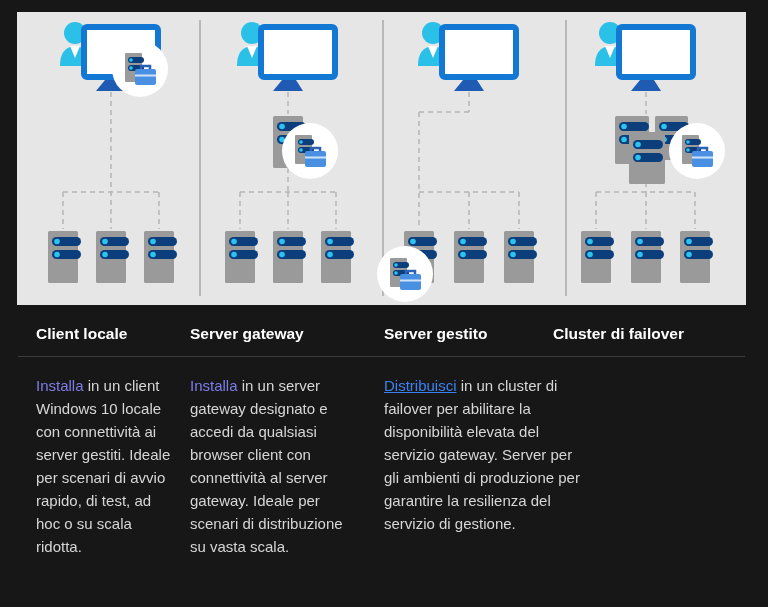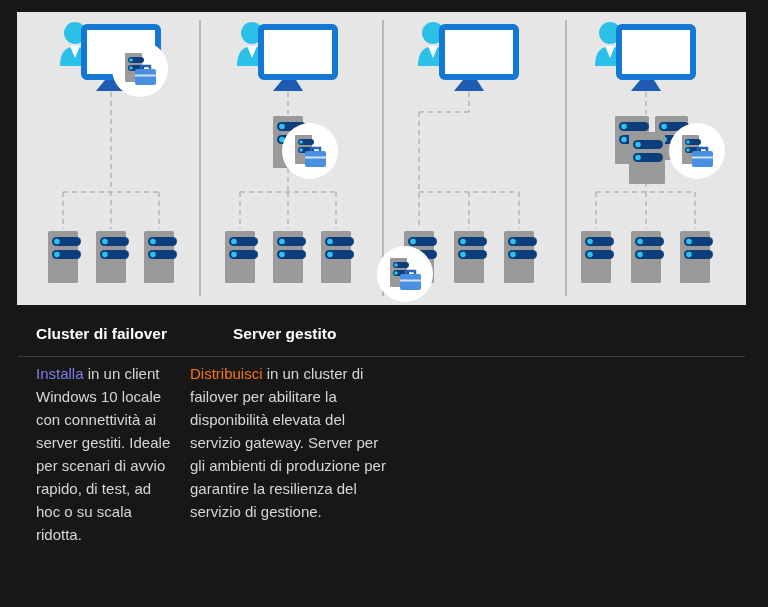--- a/index.html
+++ b/index.html
@@ -11,40 +11,40 @@
   }
   .panel{
     position:absolute;left:17px;top:12px;width:729px;height:293px;
     background:#e6e6e6;
   }
   .panel svg{display:block;}
   .tbl-headers{
     position:absolute;left:36px;top:324px;display:flex;
   }
   .tbl-bodies{
-    position:absolute;left:36px;top:362px;display:flex;
+    position:absolute;left:36px;top:374px;display:flex;
   }
   .cell{box-sizing:border-box;}
   .c1{width:154px;padding-right:14px;}
   .c2{width:194px;padding-right:30px;}
   .c3{width:169px;padding-right:30px;}
   .c4{width:197px;padding-right:0;}
   .cell h3{
     margin:0;font-size:15.5px;font-weight:bold;color:#ffffff;line-height:20px;
   }
   .cell p{
     margin:0;font-size:15px;line-height:23px;color:#d6d6d6;
   }
   .hr{
     position:absolute;left:18px;top:356px;width:727px;height:0;
     border-top:1px solid #3c3c3c;
   }
   a.link{text-decoration:none;cursor:pointer;}
   a.purple{color:#7d7de8;}
-  a.blue{color:#f97316;}
+  a.blue{color:#3b82f6;text-decoration:underline;}
 </style>
 </head>
 <body>
 
 <div class="panel">
   <svg width="729" height="293" viewBox="0 0 729 293">
     <defs>
       <g id="tower">
         <rect width="30" height="52" rx="1.5" fill="#9a9a9a"></rect>
         <rect x="4" y="6" width="29" height="9" rx="4.5" fill="#0c3e7c"></rect>
@@ -149,30 +149,39 @@
         <rect x="612" y="120" width="36" height="52" rx="1.5" fill="#9a9a9a"></rect>
         <use href="#bar" x="616" y="128"></use>
           <use href="#bar" x="616" y="141"></use>
       </g>
       <use href="#badge" x="680" y="139"></use>
     </g>
   </svg>
 </div>
 
 <div class="tbl-headers">
-  <div class="cell c4">
-    <h3>Cluster di failover</h3>
+  <div class="cell c1">
+    <h3>Client locale</h3>
+  </div>
+  <div class="cell c2">
+    <h3>Server gateway</h3>
   </div>
   <div class="cell c3">
     <h3>Server gestito</h3>
+  </div>
+  <div class="cell c4">
+    <h3>Cluster di failover</h3>
   </div>
 </div>
 
 <div class="hr"></div>
 
 <div class="tbl-bodies">
   <div class="cell c1">
     <p><a class="link purple">Installa</a><span> in un client Windows 10 locale con connettività ai server gestiti. Ideale per scenari di avvio rapido, di test, ad hoc o su scala ridotta.</span></p>
   </div>
+  <div class="cell c2">
+    <p><a class="link purple">Installa</a><span> in un server gateway designato e accedi da qualsiasi browser client con connettività al server gateway. Ideale per scenari di distribuzione su vasta scala.</span></p>
+  </div>
   <div class="cell c4">
     <p><a class="link blue">Distribuisci</a><span> in un cluster di failover per abilitare la disponibilità elevata del servizio gateway. Server per gli ambienti di produzione per garantire la resilienza del servizio di gestione.</span></p>
   </div>
 </div>
 
 </body></html>

